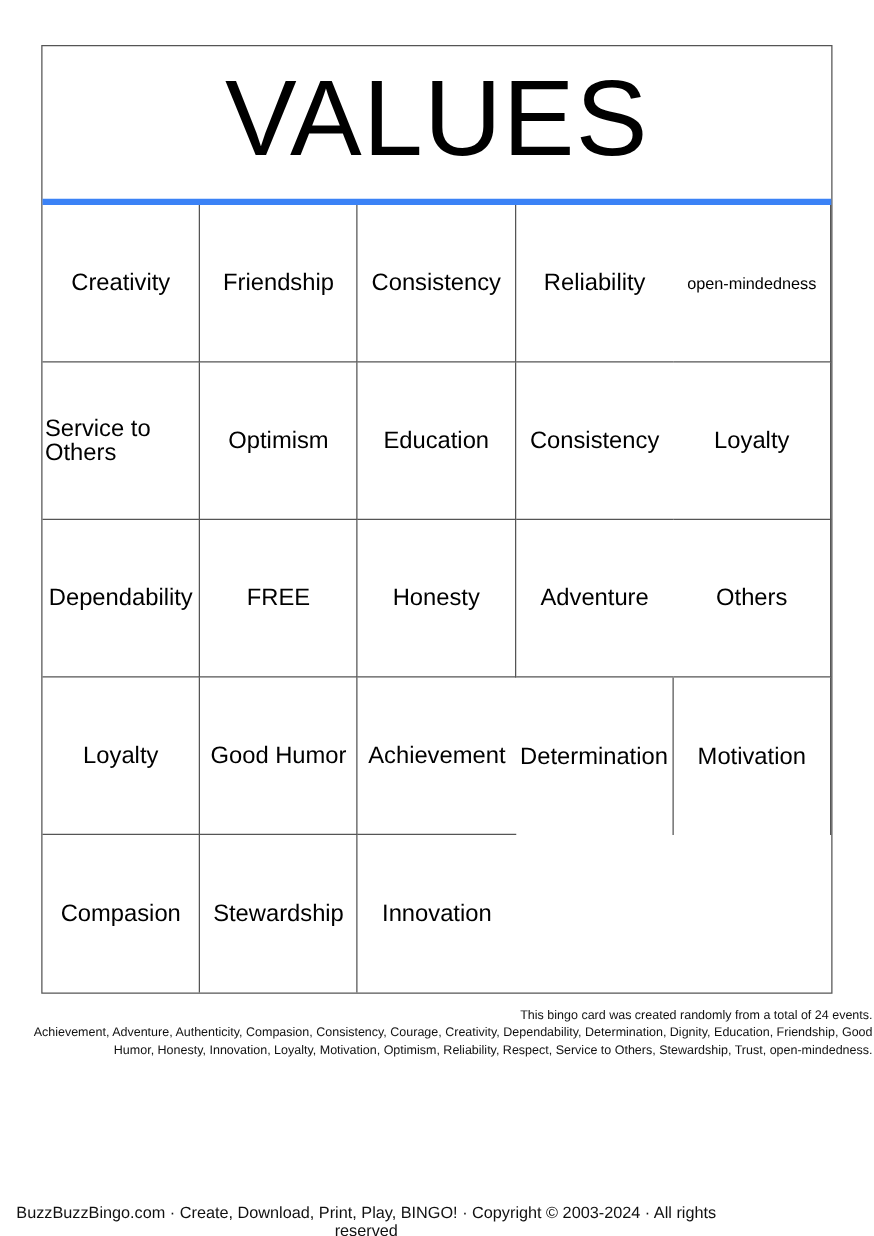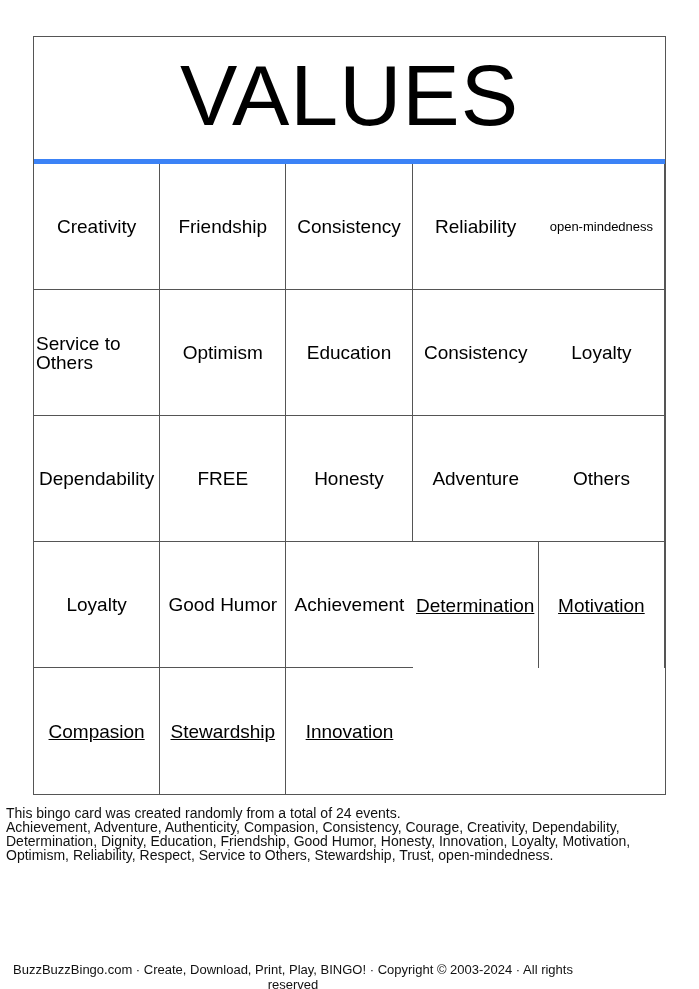--- a/index.html
+++ b/index.html
@@ -3,23 +3,23 @@
 <meta charset="utf-8">
 <style>
   html, body { margin:0; padding:0; background:#ffffff; }
   body { width:699px; height:989px; position:relative; font-family:"Liberation Sans", sans-serif; color:#000; overflow:hidden; }
   .card { position:absolute; left:33px; top:36px; width:633px; height:759px; border:1px solid #555; box-sizing:border-box; }
   .title-cell { position:absolute; left:0; top:0; width:631px; height:127px; border-bottom:5px solid #3b82f6; display:flex; align-items:center; justify-content:center; box-sizing:border-box; }
   .title-text { font-size:86px; letter-spacing:1px; line-height:1; margin-top:-6px; }
   .grid { position:absolute; left:0; top:127px; width:631px; height:630px; display:grid; grid-template-columns:repeat(5, 1fr); grid-template-rows:repeat(5, 1fr); }
   .cell { border-right:1px solid #555; border-bottom:1px solid #555; display:flex; align-items:center; justify-content:center; font-size:19px; line-height:19px; box-sizing:border-box; padding:0 2px; }
   .cell.c5 { border-right:none; }
-  .cell.r5 { border-bottom:none;text-decoration:underline; }
+  .cell.r5 { border-bottom:none; }
   .cell.small { font-size:13px; }
-  .note { position:absolute; left:6px; top:806px; width:680px; font-size:14px; line-height:14px; color:#111; }
+  .note { position:absolute; left:18px; top:806px; width:680px; font-size:10px; line-height:14px; color:#111;text-align:right; }
   .footer { position:absolute; left:0; top:962px; width:586px; text-align:center; font-size:13px; color:#111; }
 </style>
 </head>
 <body>
 
 <div class="card">
   <div class="title-cell">
     <span class="title-text">VALUES</span>
   </div>
   <div class="grid">

